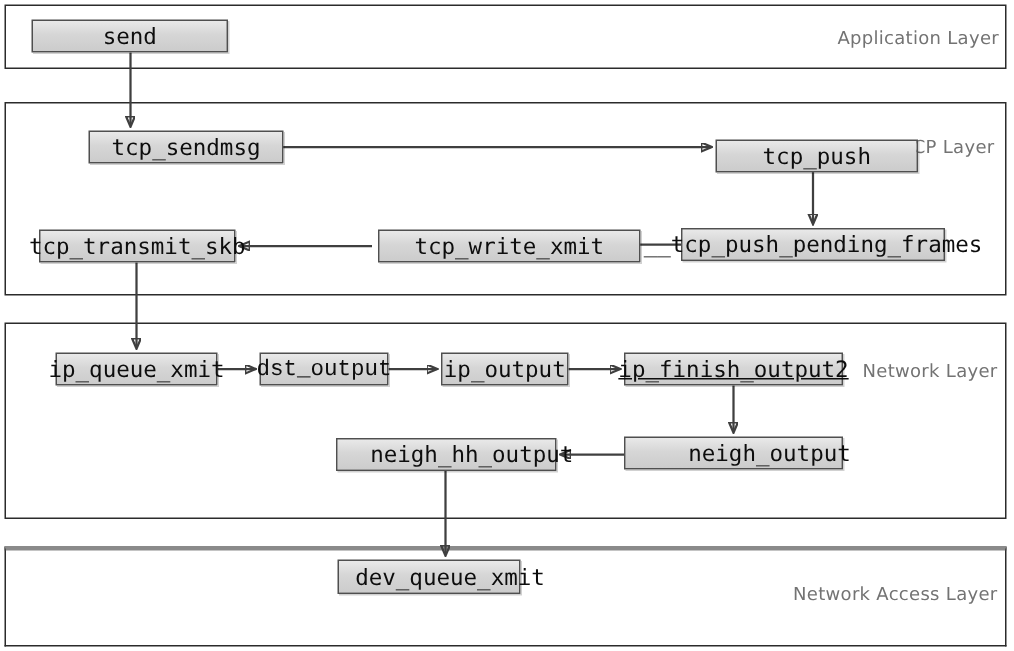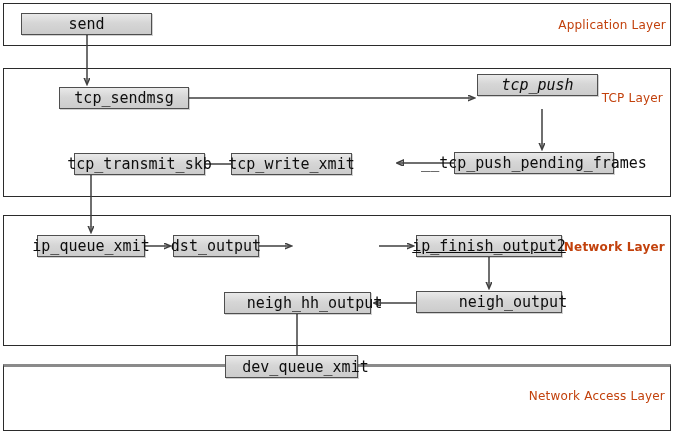--- a/index.html
+++ b/index.html
@@ -15,21 +15,21 @@
     box-sizing:border-box;
     border:1.5px solid #2b2b2b;
     background:transparent;
   }
   .layer.access-top{
     border-top:3px solid #8a8a8a;
   }
   .layer-label{
     position:absolute;
     font-size:12px;
-    color:#c2410c;
+    color:#737373;
     white-space:nowrap;
     letter-spacing:0.2px;
   }
   .node{
     position:absolute;
     box-sizing:border-box;
     height:22px;
     background:linear-gradient(180deg,#e9e9e9 0%,#d6d6d6 45%,#cccccc 100%);
     border:1.5px solid #4f4f4f;
     display:flex;
@@ -58,21 +58,21 @@
 
 <div id="canvas">
 
   <div class="layer" style="left:3px;top:3px;width:668px;height:43px;"></div>
   <div class="layer" style="left:3px;top:68px;width:668px;height:129px;"></div>
   <div class="layer" style="left:3px;top:215px;width:668px;height:131px;"></div>
   <div class="layer access-top" style="left:3px;top:364px;width:668px;height:67px;"></div>
 
   <div class="layer-label" style="right:10px;top:18px;">Application Layer</div>
   <div class="layer-label" style="right:13px;top:91px;">TCP Layer</div>
-  <div class="layer-label" style="right:11px;top:240px;font-weight:bold;">Network Layer</div>
+  <div class="layer-label" style="right:11px;top:240px;">Network Layer</div>
   <div class="layer-label" style="right:11px;top:389px;">Network Access Layer</div>
 
   <svg class="edges" viewBox="0 0 676 434">
     <defs>
       <marker id="ah" markerWidth="8" markerHeight="7" refX="6.5" refY="3" orient="auto" markerUnits="userSpaceOnUse">
         <path d="M0,0 L7,3 L0,6 Z" fill="#1f1f1f" stroke="none"></path>
       </marker>
     </defs>
     <path d="M87,35 V84" marker-end="url(#ah)"></path>
     <path d="M153,98 H474" marker-end="url(#ah)"></path>
@@ -84,28 +84,29 @@
     <path d="M259,246 H291" marker-end="url(#ah)"></path>
     <path d="M379,246 H413" marker-end="url(#ah)"></path>
     <path d="M489,257 V288" marker-end="url(#ah)"></path>
     <path d="M416,303 H374" marker-end="url(#ah)"></path>
     <path d="M297,314 V370" marker-end="url(#ah)"></path>
   </svg>
 
   <div class="node" style="left:21px;top:13px;width:131px;">send</div>
 
   <div class="node" style="left:23px;top:87px;width:130px;margin-left:36px;">tcp_sendmsg</div>
-  <div class="node" style="left:477px;top:74px;width:121px;font-style:italic;">tcp_push</div>
+  <div class="node" style="left:477px;top:93px;width:135px;">tcp_push</div>
 
-  <div class="node" style="left:26px;top:153px;width:131px;margin-left:48px;">tcp_transmit_skb</div>
-  <div class="node" style="left:231px;top:153px;width:121px;text-align:right;">tcp_write_xmit</div>
-  <div class="node" style="left:454px;top:152px;width:160px;">__tcp_push_pending_frames</div>
+  <div class="node" style="left:26px;top:153px;width:131px;">tcp_transmit_skb</div>
+  <div class="node" style="left:252px;top:153px;width:175px;text-align:right;">tcp_write_xmit</div>
+  <div class="node" style="left:454px;top:152px;width:176px;">__tcp_push_pending_frames</div>
 
   <div class="node" style="left:37px;top:235px;width:108px;">ip_queue_xmit</div>
-  <div class="node" style="left:173px;top:235px;width:86px;">dst_output</div>
+  <div class="node" style="left:173px;top:235px;width:86px;font-family:Liberation Mono, monospace;">dst_output</div>
+  <div class="node" style="left:294px;top:235px;width:85px;">ip_output</div>
   <div class="node" style="left:416px;top:235px;width:146px;text-decoration:underline;">ip_finish_output2</div>
 
   <div class="node" style="left:416px;top:291px;width:146px;padding-left:48px;">neigh_output</div>
   <div class="node" style="left:224px;top:292px;width:147px;padding-left:34px;">neigh_hh_output</div>
 
-  <div class="node" style="left:225px;top:355px;width:133px;height:23px;padding-left:28px;">dev_queue_xmit</div>
+  <div class="node" style="left:225px;top:373px;width:122px;height:23px;padding-left:28px;">dev_queue_xmit</div>
 
 </div>
 
 </body></html>

